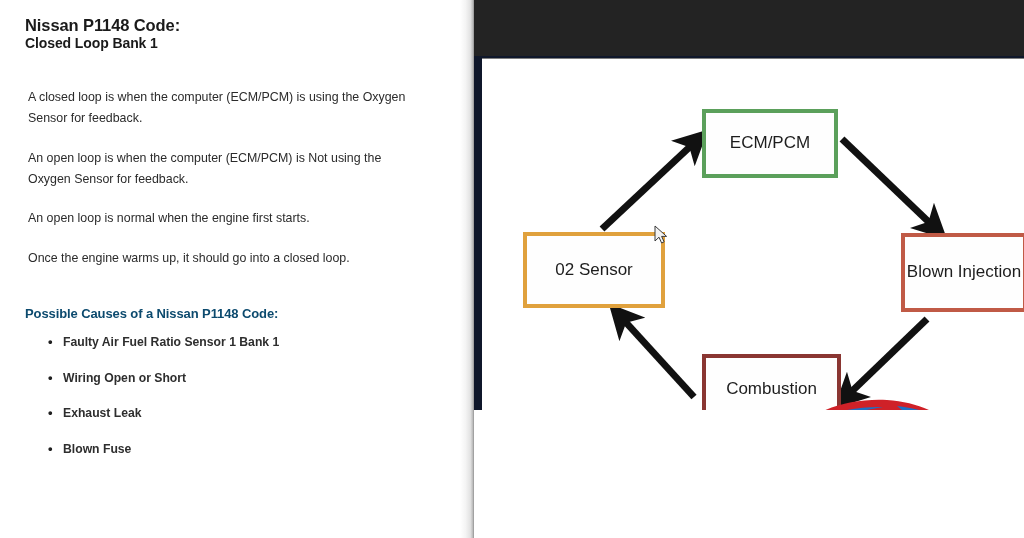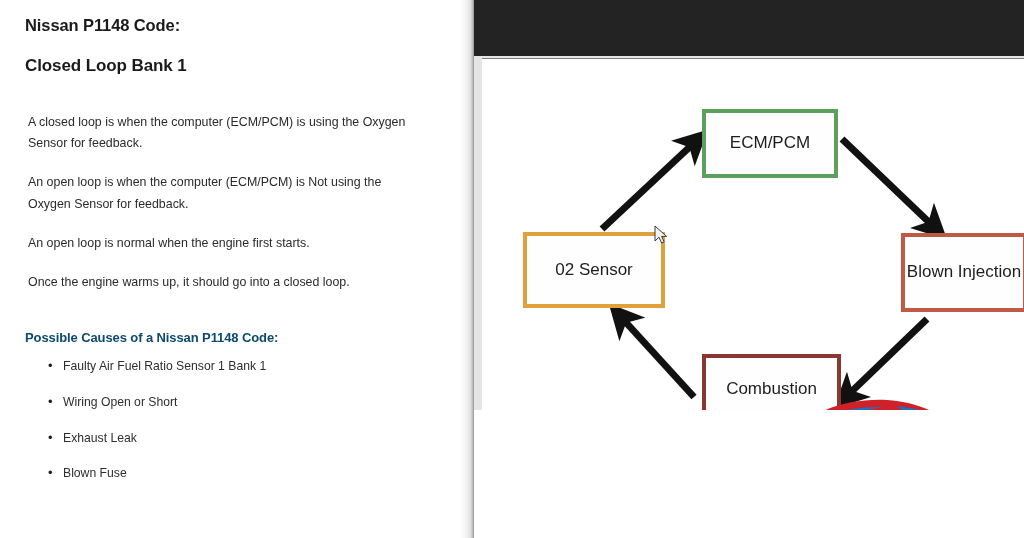--- a/index.html
+++ b/index.html
@@ -23,47 +23,47 @@
   .article::after{
     
     content:"";position:absolute;top:0;right:0;width:14px;height:100%;
     background:linear-gradient(to right,#ffffff 0%,#f4f4f4 40%,#e2e2e2 74%,#b9b9b9 92%,#8e8e8e 100%);
   }
   h1.title-line{
     font-size:16.5px;font-weight:bold;color:#1a1a1a;
     margin:0 0 0 0;padding:0;line-height:1.15;
     letter-spacing:-0.1px;
   }
-  h1.title-line.second{margin-top:21px;font-size:17px;}
+  h1.title-line.second{font-size:14px;}
   .para{
     font-size:12.4px;color:#2b2b2b;line-height:1.72;
     margin:3px;padding:0;
   }
   .paras{margin-top:33px;display:flex;flex-direction:column;gap:12px;}
   .causes-head{
     font-size:13px;font-weight:bold;color:#0c4a6e;
     margin-top:34px;letter-spacing:-0.1px;
   }
   ul.causes{
     list-style:none;margin:14px 0 0 0;padding:0 0 0 38px;
   }
   ul.causes li{
     font-size:12.2px;color:#2e2e2e;position:relative;
-    margin-bottom:21px;line-height:1.2;
+    margin-bottom:21px;line-height:1.2;font-weight:bold;
   }
   ul.causes li::before{
     content:"\2022";position:absolute;left:-15px;top:-1px;
     font-size:13px;color:#1f1f1f;
   }
 
   
   .video{
     position:relative;
     width:550px;height:410px;
-    background:#e5e5e5;
+    background:#0f172a;
     overflow:hidden;
   }
   .slide{
     position:absolute;left:8px;top:58px;
     width:542px;height:423px;
     background:#ffffff;
     border-top:1px solid #7d7d7d;
     box-sizing:border-box;
     overflow:hidden;
   }

